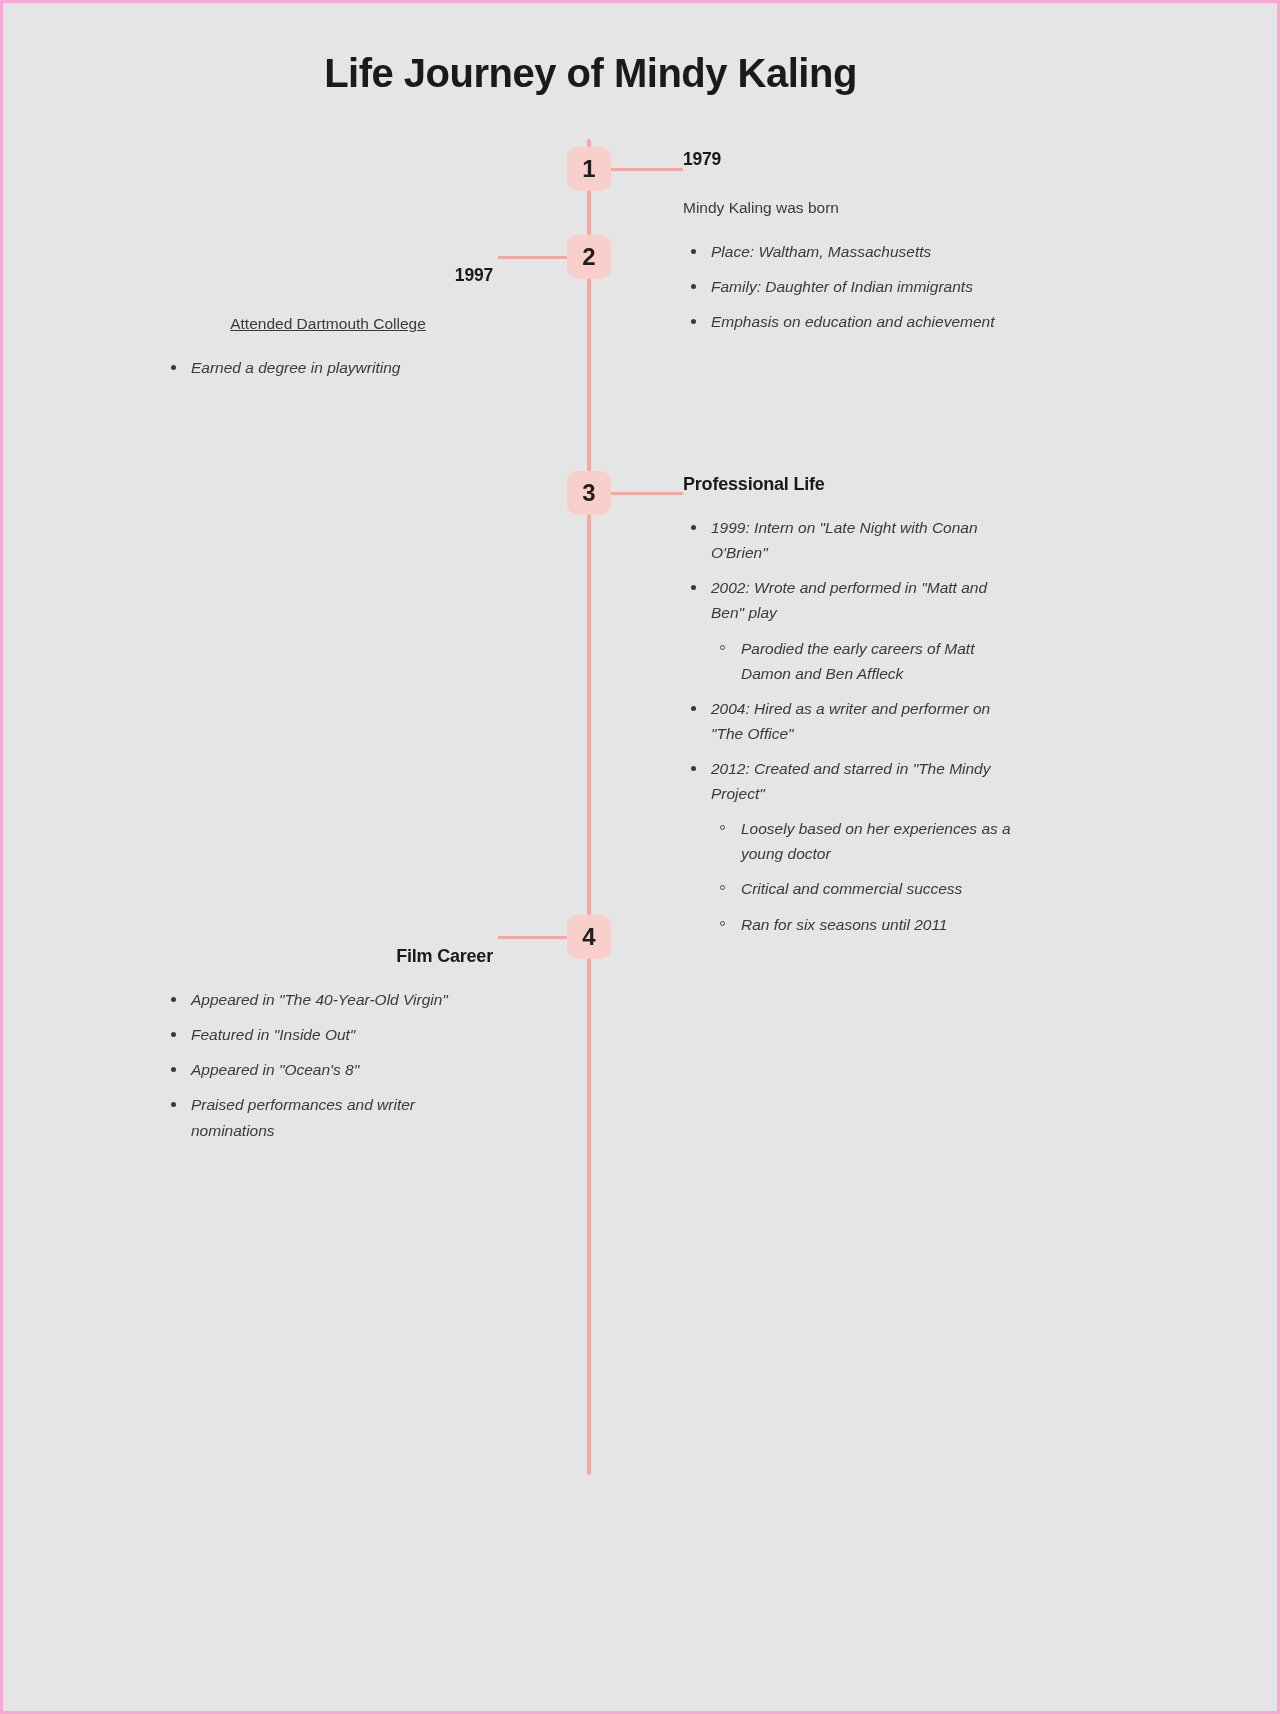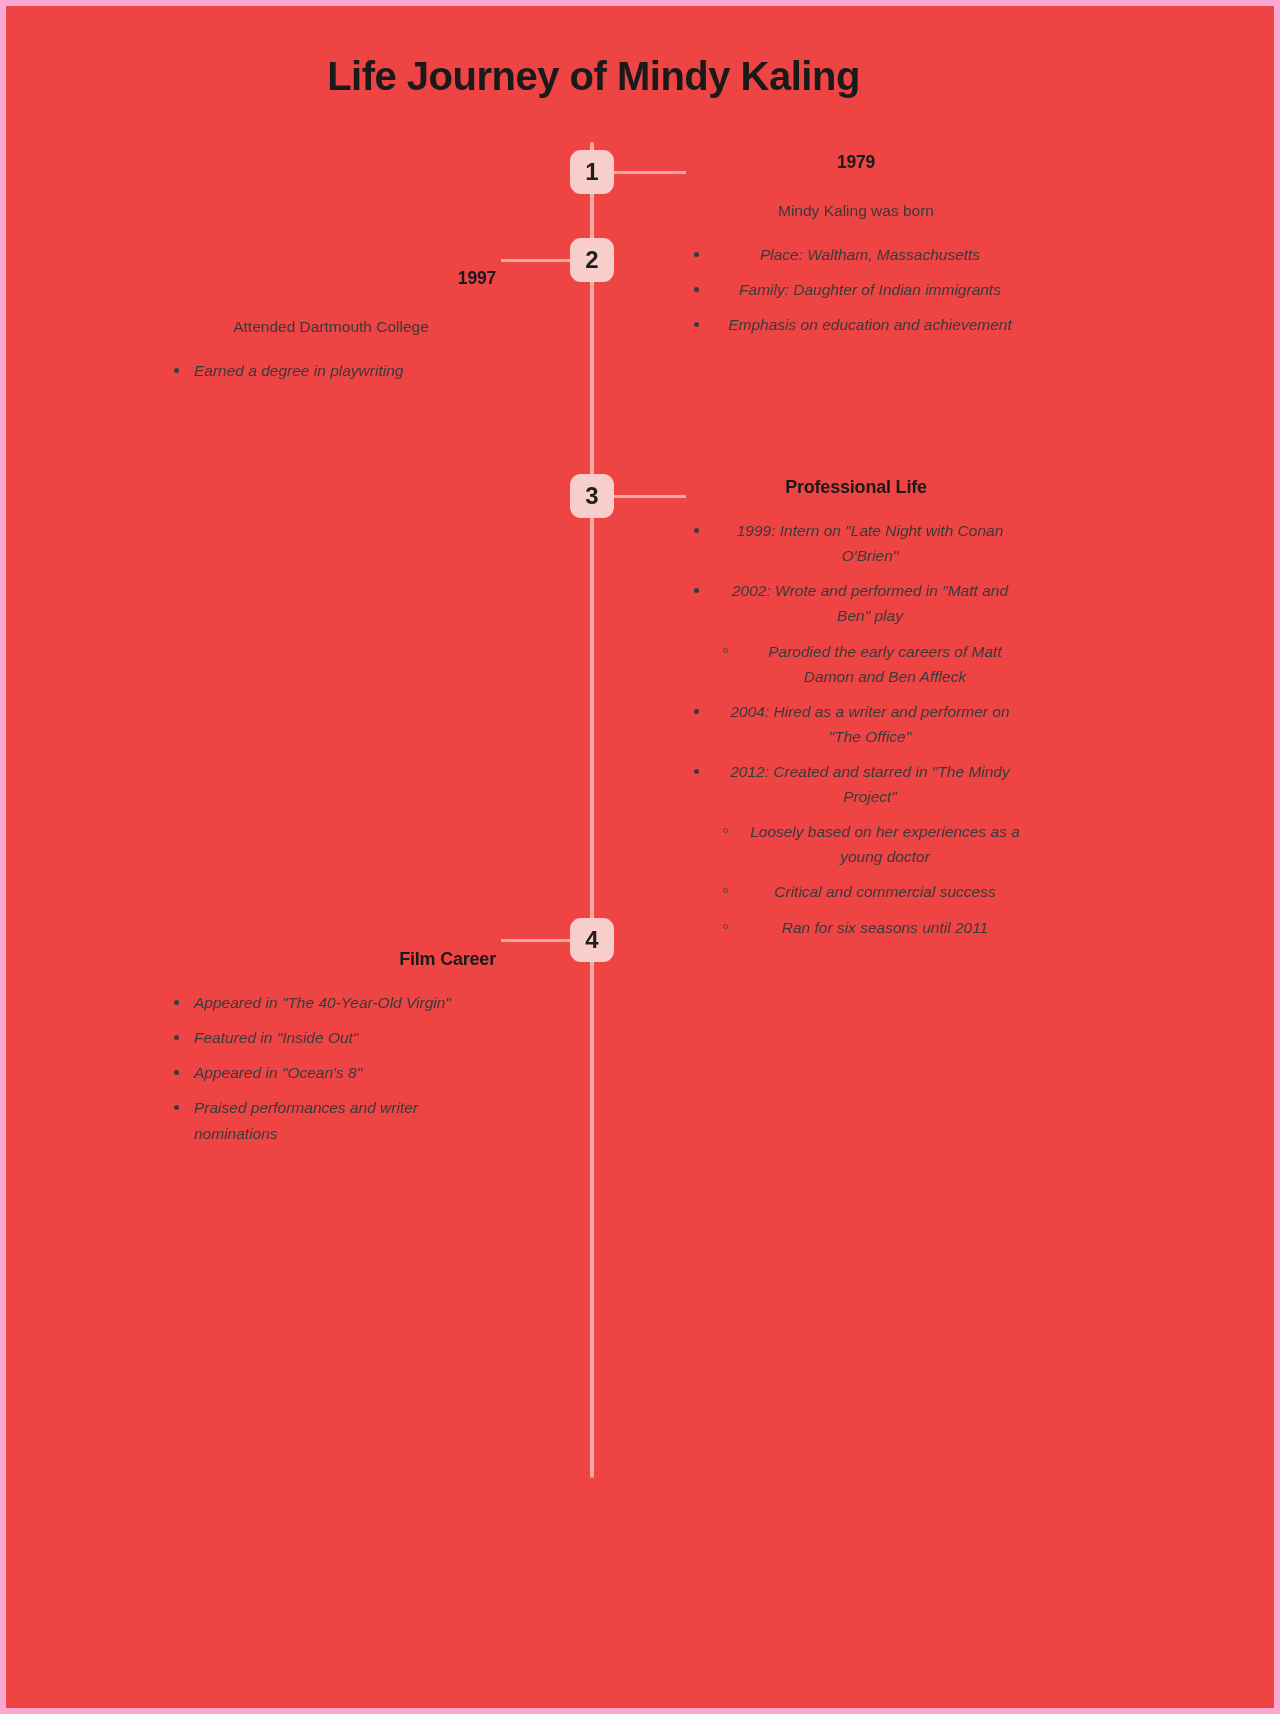--- a/index.html
+++ b/index.html
@@ -8,22 +8,22 @@
     background: #ffffff;
   }
   body {
     font-family: "Liberation Sans", sans-serif;
     color: #2b2b2b;
   }
   .page {
     position: relative;
     width: 1280px;
     height: 1714px;
-    background: #ef4444;
-    border: 6px solid #f9a8d4;
+    background: #e5e5e5;
+    border: 3px solid #f9a8d4;
     box-sizing: border-box;
     overflow: hidden;
   }
 
   .title {
     position: absolute;
     top: 48px;
     left: 0;
     width: 1175px;
     text-align: center;
@@ -82,21 +82,21 @@
   .content {
     position: absolute;
     top: 0;
     font-size: 15.5px;
     line-height: 1.62;
     color: #3a3a3a;
   }
   .content.right {
     left: 680px;
     width: 340px;
-    text-align: center;
+    text-align: left;
   }
   .content.left {
     left: 160px;
     width: 330px;
     text-align: left;
     margin-top: 28px;
   }
 
   .heading {
     font-size: 18px;
@@ -106,21 +106,21 @@
     margin: 0 0 0 0;
     line-height: 1.45;
   }
   .heading.year { font-size: 17.5px; }
   .heading.align-right { text-align: right; }
 
   .lead {
     margin: 24px 0 0 0;
     line-height: 1.6;
   }
-  .lead.align-center { text-align: center; }
+  .lead.align-center { text-align: center; text-decoration: underline; }
 
   ul.bullets {
     list-style: none;
     margin: 18px 0 0 0;
     padding: 0;
     font-style: italic;
   }
   ul.bullets > li {
     position: relative;
     padding-left: 28px;

